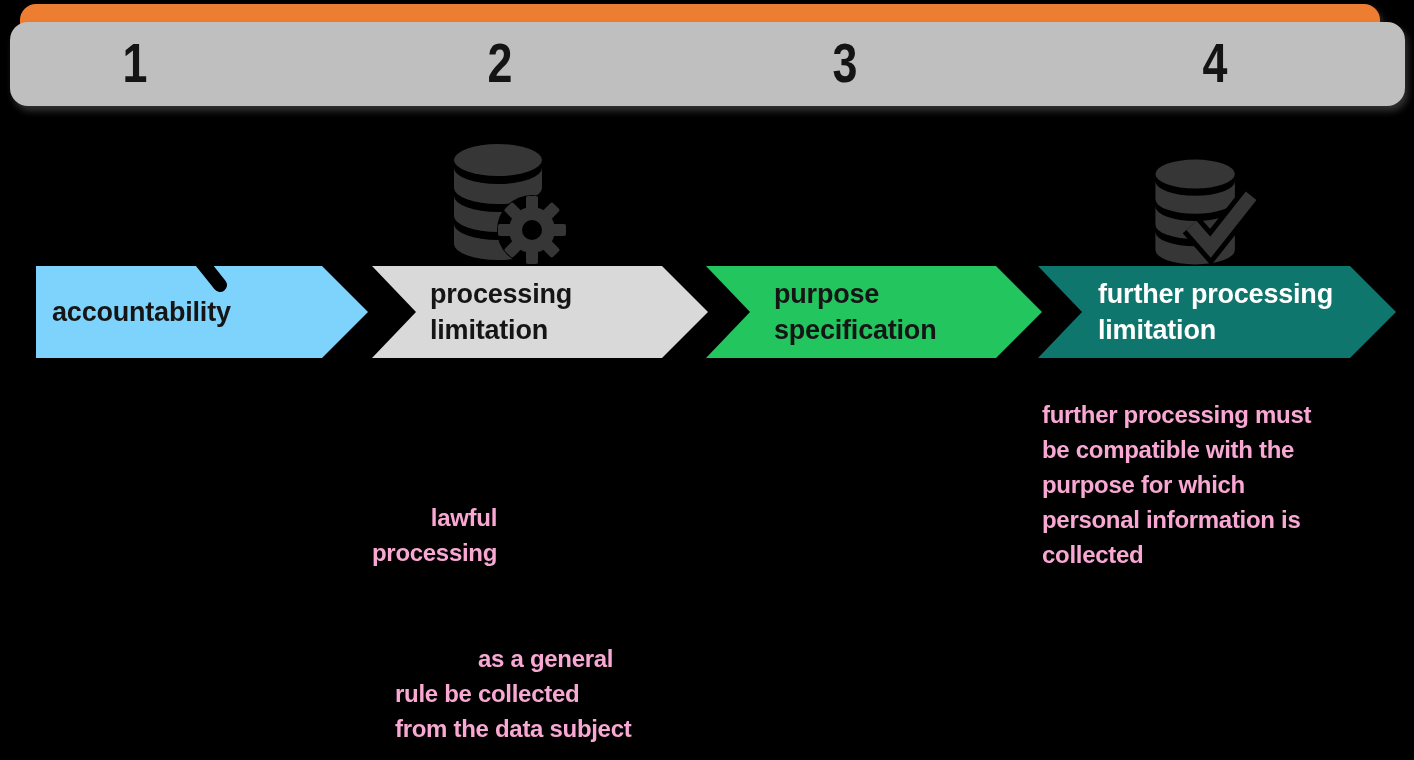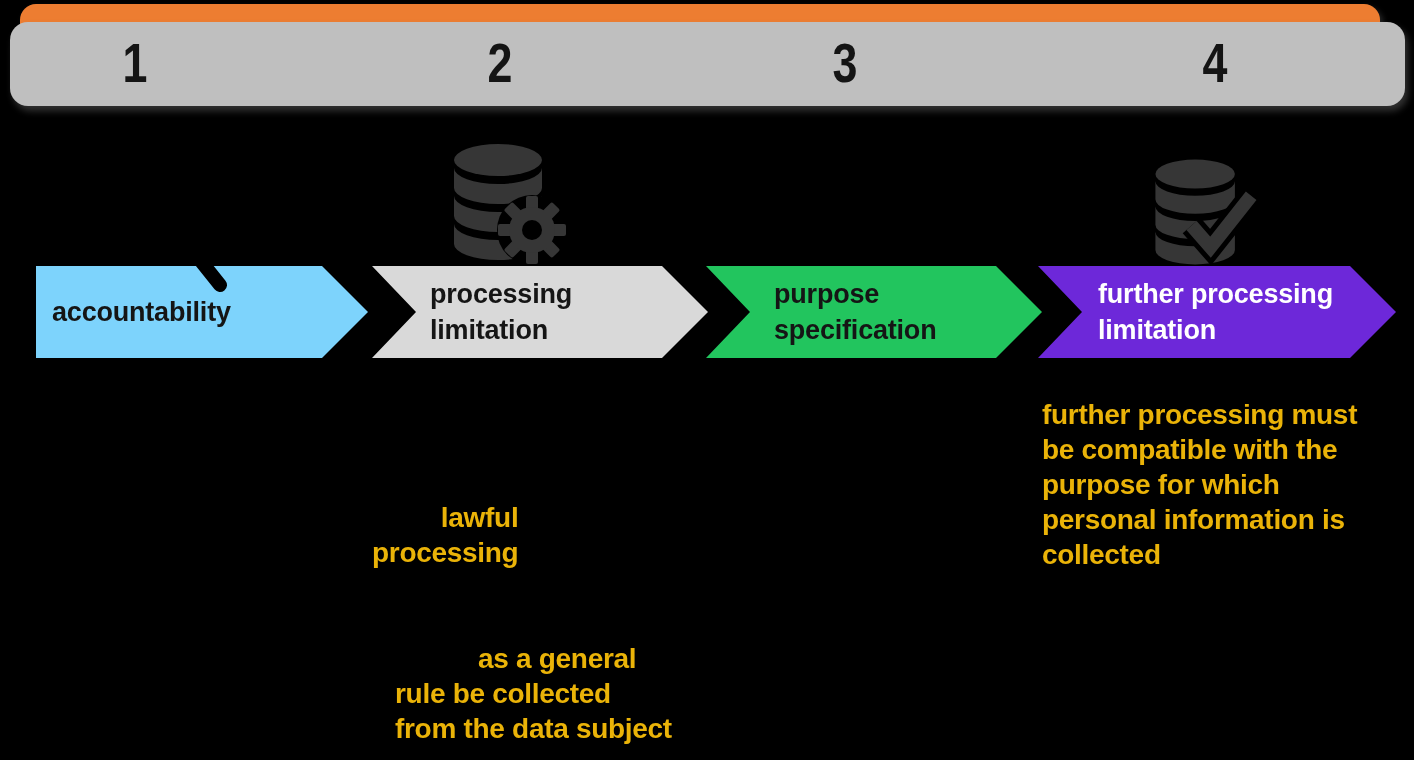--- a/index.html
+++ b/index.html
@@ -26,26 +26,26 @@
   
   .chev{position:absolute;top:266px;height:92px;display:flex;flex-direction:column;
         justify-content:center;box-sizing:border-box;}
   .chev .lbl{font-weight:700;font-size:27px;line-height:36px;color:#151515;letter-spacing:-0.2px;}
   .c1{left:36px;width:332px;background:#7dd3fc;padding-left:16px;
       clip-path:polygon(0 0,286px 0,332px 50%,286px 100%,0 100%);}
   .c2{left:372px;width:336px;background:#D9D9D9;padding-left:58px;
       clip-path:polygon(0 0,290px 0,336px 50%,290px 100%,0 100%,44px 50%);}
   .c3{left:706px;width:336px;background:#22c55e;padding-left:68px;
       clip-path:polygon(0 0,290px 0,336px 50%,290px 100%,0 100%,44px 50%);}
-  .c4{left:1038px;width:358px;background:#6d28d9;padding-left:60px;
+  .c4{left:1038px;width:358px;background:#0f766e;padding-left:60px;
       clip-path:polygon(0 0,312px 0,358px 50%,312px 100%,0 100%,44px 50%);}
   .c4 .lbl{color:#ffffff;}
 
   
-  .annot{position:absolute;color:#eab308;font-weight:700;font-size:28px;
+  .annot{position:absolute;color:#f9a8d4;font-weight:700;font-size:24px;
          line-height:35px;letter-spacing:-0.3px;white-space:nowrap;}
   .annot-lawful{left:372px;top:500px;text-align:right;}
   .annot-lawful .line:first-child{margin-left:48px;}
   .annot-collect{left:370px;top:641px;margin-left:25px;}
   .annot-collect .line:first-child{margin-left:83px;}
   .annot-further{left:1042px;top:397px;}
 </style>
 </head>
 <body>
 

